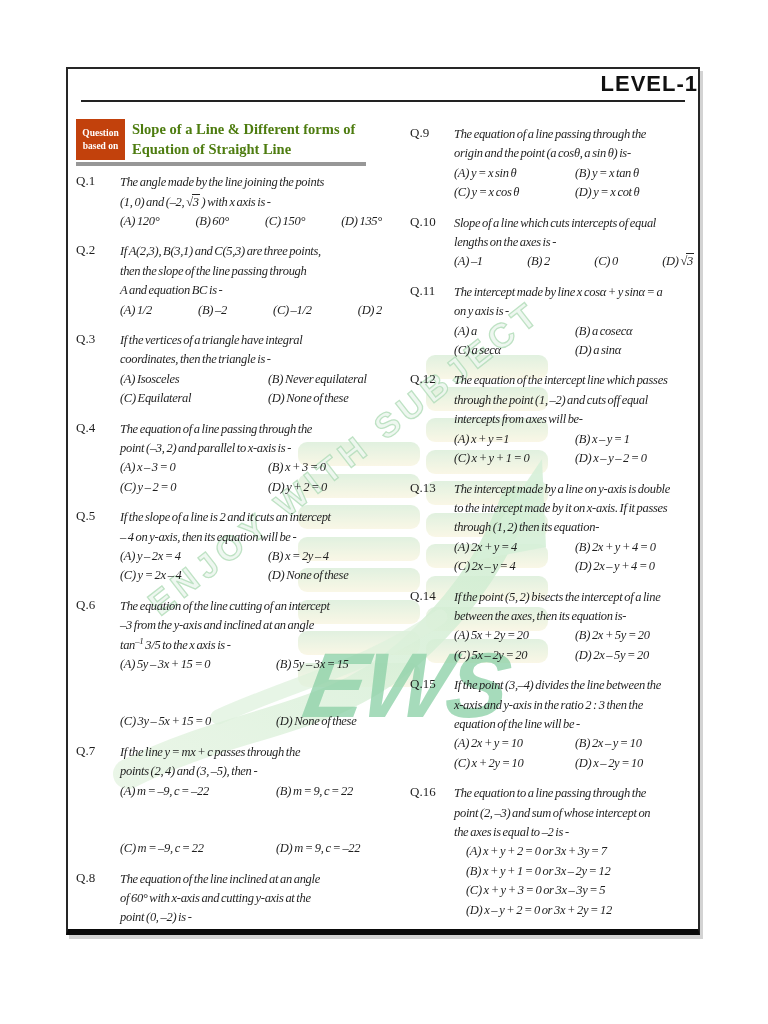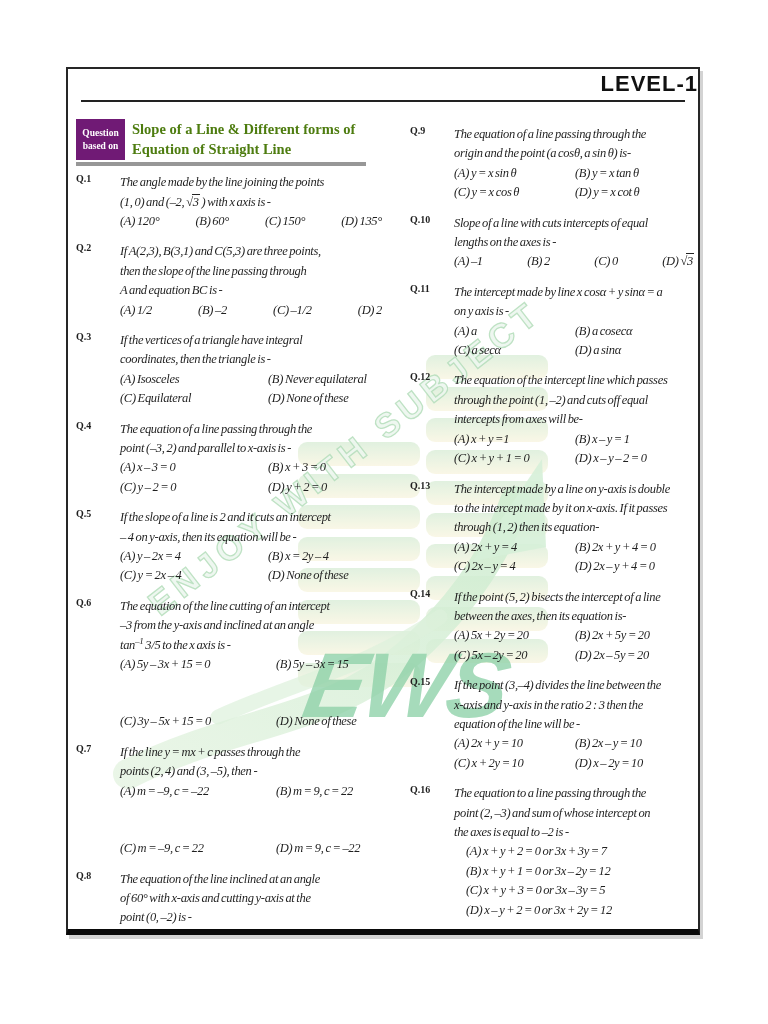--- a/index.html
+++ b/index.html
@@ -9,27 +9,27 @@
          box-shadow:3px 4px 0 rgba(130,130,130,.35);}
   .wm{position:absolute;left:0;top:0;z-index:0;pointer-events:none;}
   .content{position:relative;z-index:1;width:100%;height:100%;}
   .title{font-family:"Liberation Sans",sans-serif;font-weight:bold;font-size:22px;letter-spacing:1px;
          text-align:right;padding-top:2px;color:#111;}
   .title-rule{border-top:2px solid #222;margin:3px 13px 0 13px;}
   .col{position:absolute;}
   .col-left{left:8px;top:50px;width:312px;}
   .col-right{left:342px;top:56px;width:290px;}
   .section{display:flex;align-items:stretch;margin-bottom:0;}
-  .badge{background:#701a75;color:#fff;width:47px;min-width:47px;font-size:9.5px;font-weight:bold;
+  .badge{background:#c2410c;color:#fff;width:47px;min-width:47px;font-size:9.5px;font-weight:bold;
          text-align:center;display:flex;flex-direction:column;justify-content:center;line-height:1.35;padding:3px 1px;}
   .sec-head{font-weight:bold;font-size:14.5px;line-height:1.35;padding:1px 0 1px 7px;color:#4d7c0f;}
   .sec-rule{height:4px;background:#979797;margin-top:2px;width:290px;}
   #q-left{margin-top:7px;}
   .q{display:grid;grid-template-columns:44px 1fr;margin-bottom:11px;}
-  .qnum{font-weight:bold;font-size:10px;}
+  .qnum{font-weight:normal;font-size:13px;}
   .qbody{font-size:12.5px;letter-spacing:-0.3px;word-spacing:-1px;font-style:italic;}
   .qline,.opt{line-height:19.4px;white-space:nowrap;display:block;}
   .opts-row4{display:flex;justify-content:space-between;padding-right:6px;}
   .opts-row4 .opt{display:inline-block;}
   .opts-grid{display:grid;grid-template-columns:148px auto;}
   .col-right .opts-grid{grid-template-columns:121px auto;}
   .opts-grid.narrow{grid-template-columns:118px auto;gap:38px;}
   .opts-stack .opt{display:block;margin-left:12px;}
   sup{font-size:0.72em;line-height:0;}
   .sq .vin{border-top:1.3px solid #222;padding:0 1px;margin-left:-1px;}
@@ -216,21 +216,21 @@
                   <span class="opt">(A) y = x sin θ</span>
                   <span class="opt">(B) y = x tan θ</span>
                   <span class="opt">(C) y = x cos θ</span>
                   <span class="opt">(D) y = x cot θ</span>
                 </div>
               </div>
             </div>
             <div class="q">
               <div class="qnum">Q.10</div>
               <div class="qbody">
-                <div class="qline">Slope of a line with cuts intercepts of equal</div>
+                <div class="qline">Slope of a line which cuts intercepts of equal</div>
                 <div class="qline">lengths on the axes is -</div>
                 <div class="opts-row4">
                   <span class="opt">(A) –1</span>
                   <span class="opt">(B) 2</span>
                   <span class="opt">(C) 0</span>
                   <span class="opt">(D) <span class="sq">√<span class="vin">3</span></span></span>
                 </div>
               </div>
             </div>
             <div class="q">

